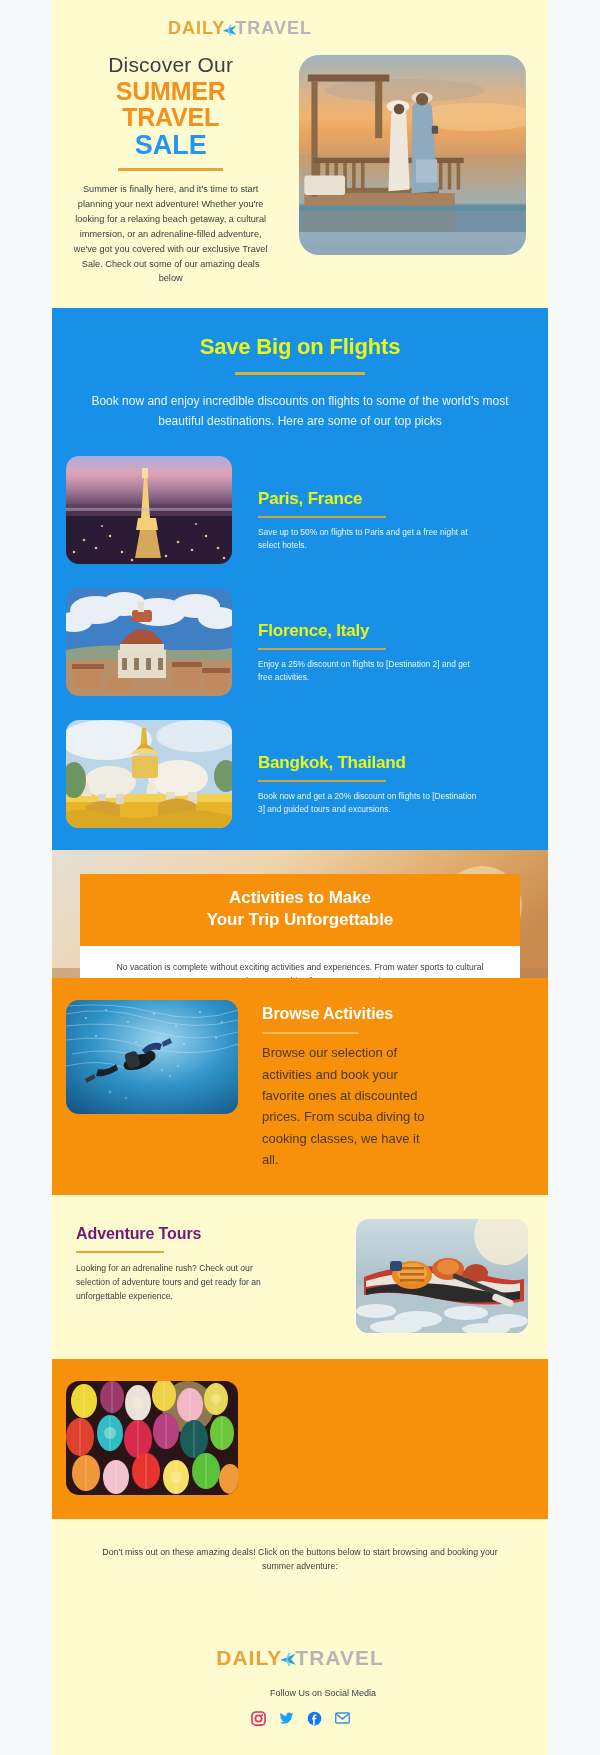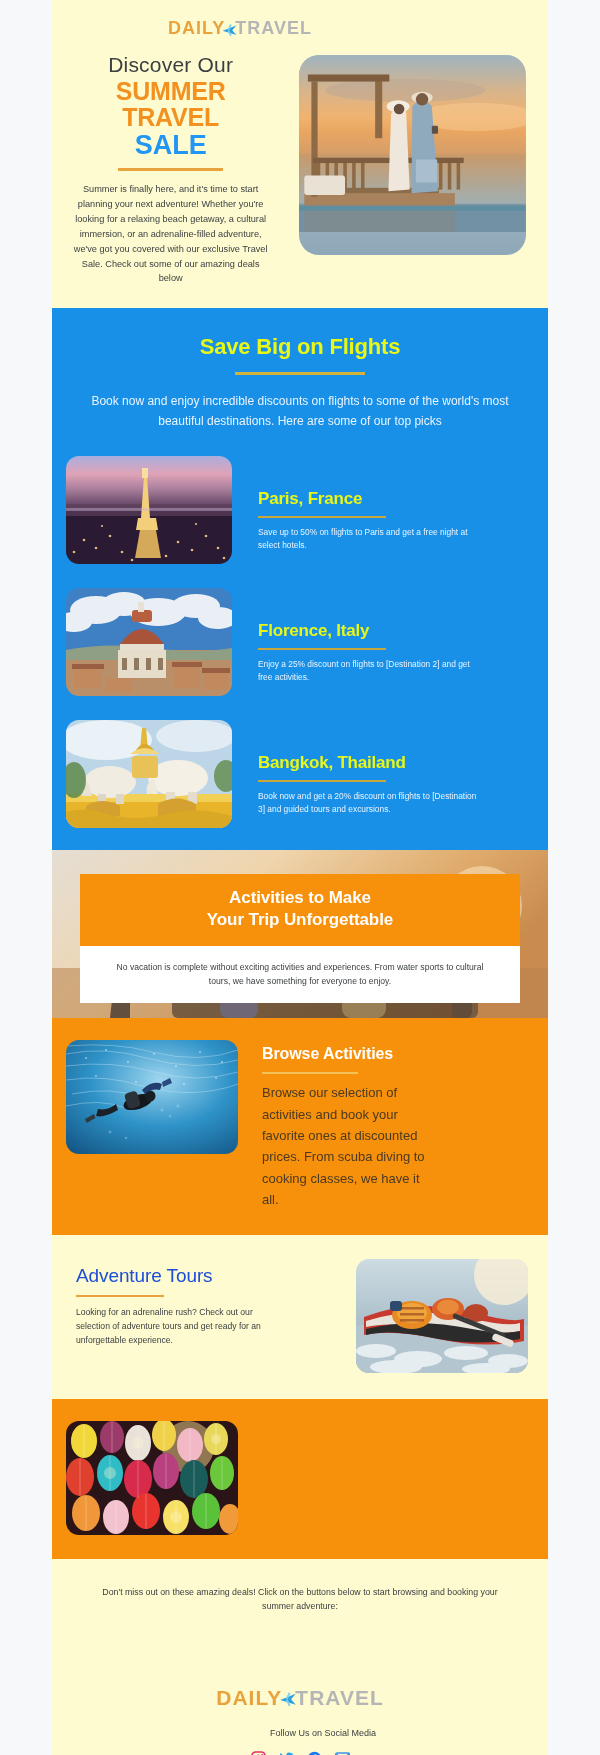--- a/index.html
+++ b/index.html
@@ -176,21 +176,21 @@
   .dest-p {
     font-size: 8.4px;
     color: #eaf4ff;
     line-height: 1.62;
     max-width: 224px;
   }
 
   
   .act-hero {
     position: relative;
-    height: 168px;
+    height: 128px;
     overflow: hidden;
     background: linear-gradient(100deg,#ddd3c6 0%,#e8c9a0 40%,#d8a46a 100%);
   }
   .act-hero-inner {
     position: absolute;
     left: 28px;
     right: 28px;
     top: 24px;
   }
   .act-band {
@@ -252,23 +252,23 @@
 
   
   .cream-row {
     background: #fefbd0;
     display: flex;
     align-items: flex-start;
     padding: 24px 20px 26px 24px;
   }
   .cream-txt { width: 216px; padding-top: 6px; }
   .row-h-blue {
-    font-size: 19px;
-    font-weight: normal;
-    color: #1d4ed8;
+    font-size: 16px;
+    font-weight: bold;
+    color: #701a75;
     letter-spacing: -0.1px;
   }
   .row-rule-orange {
     width: 88px;
     height: 2px;
     background: #e8a33d;
     margin: 8px 0 9px 0;
   }
   .row-p-gray {
     font-size: 8.6px;

